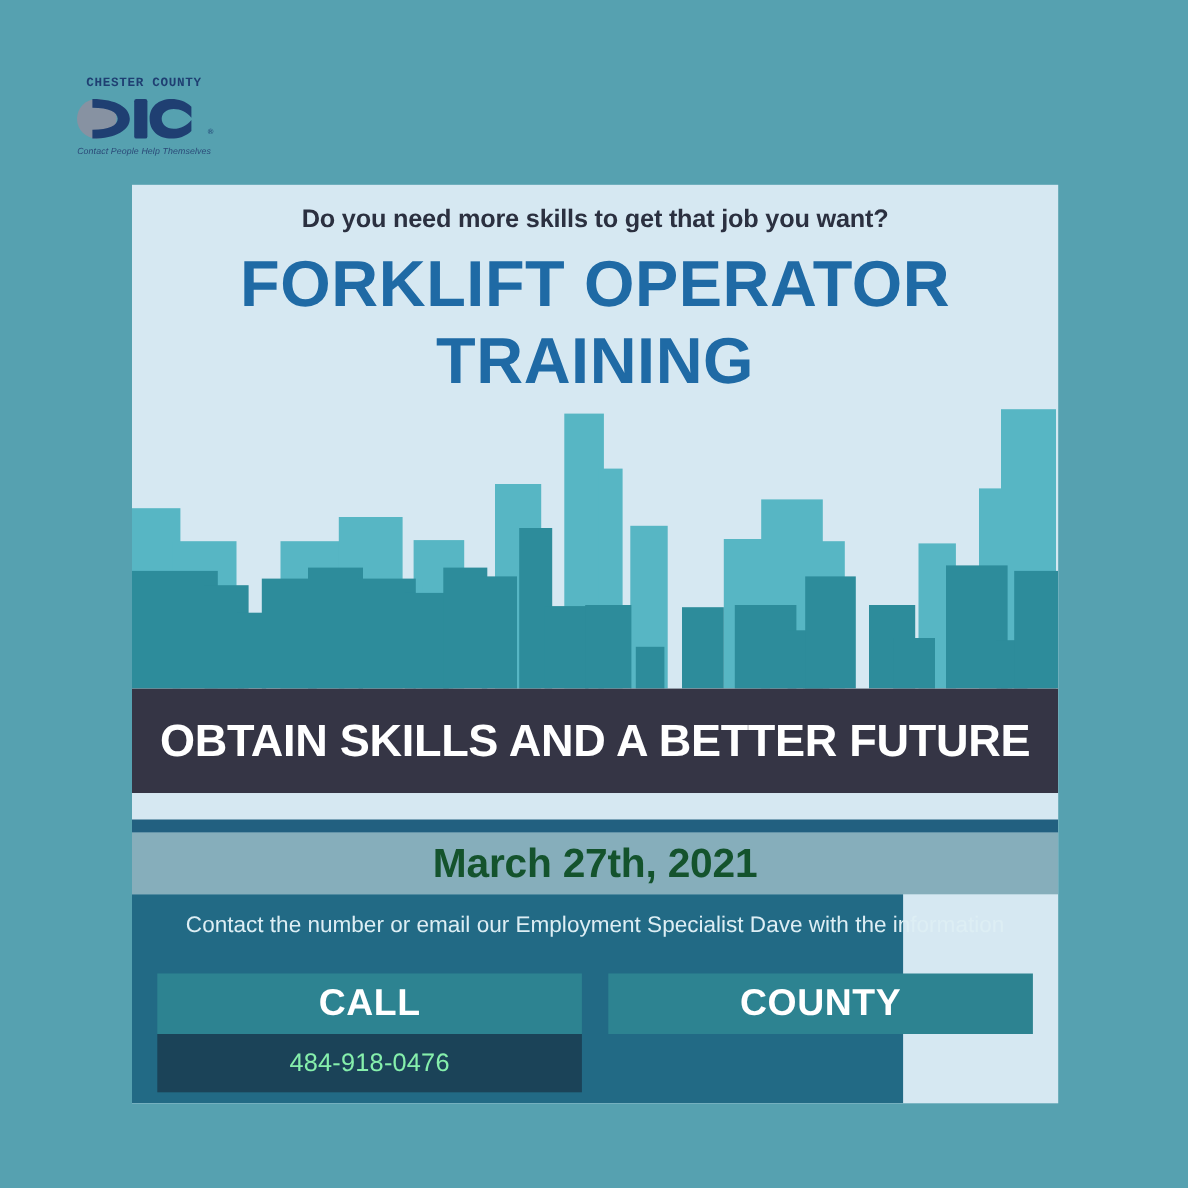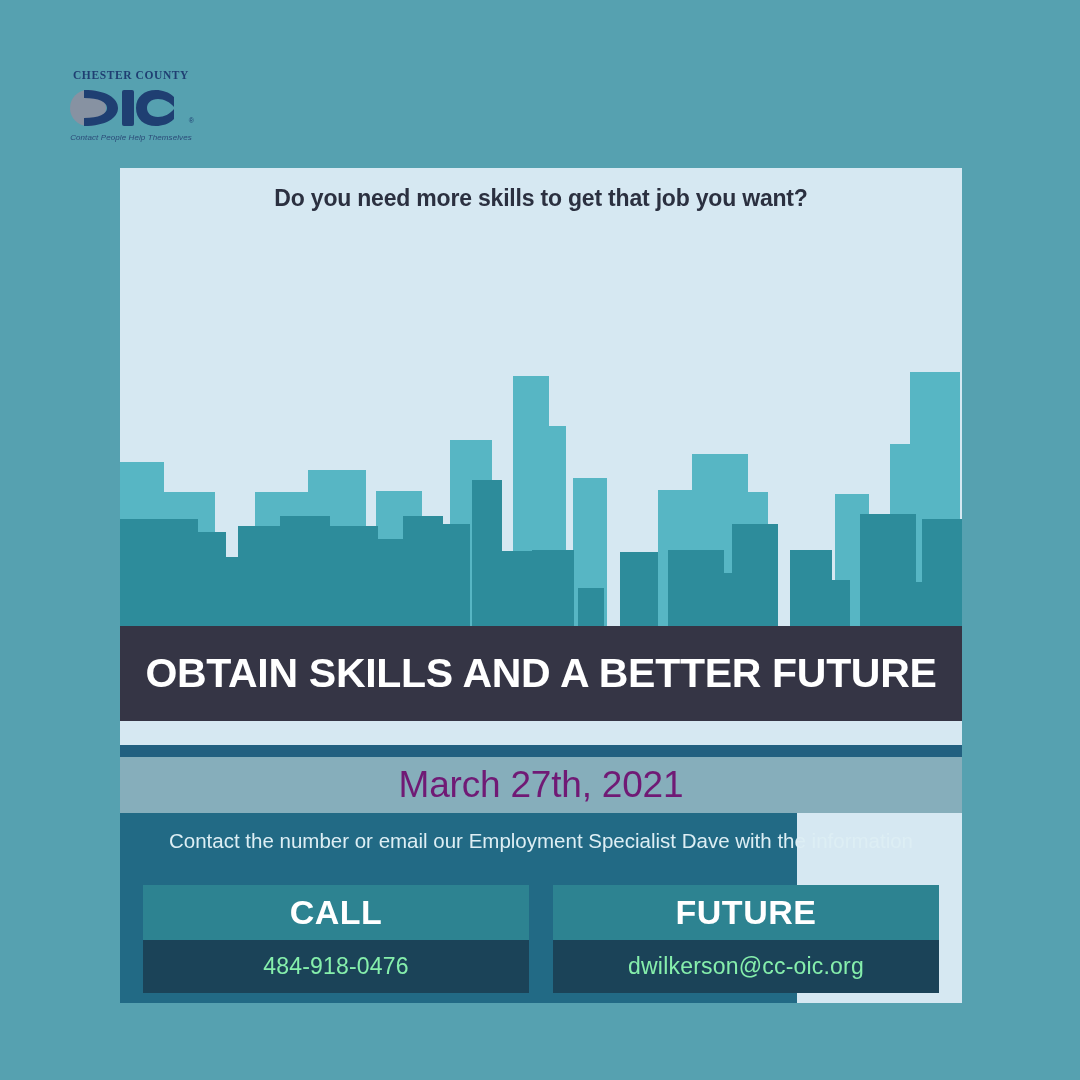--- a/index.html
+++ b/index.html
@@ -11,21 +11,21 @@
     position:relative;
   }
 
   
   #logo{
     position:absolute;left:66px;top:70px;width:130px;height:78px;
   }
   #logo .lg-top{
     font-size:11.5px;font-weight:bold;letter-spacing:.6px;
     color:#1f3f72;line-height:1;text-align:center;
-    font-family:Liberation Serif, serif;
+    font-family:Liberation Mono, monospace;
   }
   #logo .lg-mark{
     position:relative;height:48px;margin-top:2px;
   }
   #logo .lg-circle{
     position:absolute;left:4px;top:6px;width:36px;height:36px;border-radius:50%;
     background:#8f8fa0;opacity:.85;
   }
   #logo .lg-oic{
     position:absolute;left:0;top:0;width:130px;height:48px;
@@ -73,26 +73,27 @@
 
   
   #stripe-light{position:absolute;left:0;top:553px;width:842px;height:24px;background:#d6e8f2;}
   #stripe-dark{position:absolute;left:0;top:577px;width:842px;height:12px;background:#226080;}
 
   
   #date-band{
     position:absolute;left:0;top:589px;width:842px;height:56px;
     background:#86aebb;display:flex;align-items:center;justify-content:center;
   }
-  #date-text{color:#701a75;font-size:37px;font-weight:normal;letter-spacing:-.2px;}
+  #date-text{color:#14532d;font-size:37px;font-weight:bold;letter-spacing:-.2px;}
 
   
   #contact-zone{
     position:absolute;left:0;top:645px;width:677px;height:190px;
     background:#226a85;
+    padding-left:24px;
   }
   #contact-copy{
     position:absolute;left:26px;top:14px;width:790px;text-align:center;
     color:#ddeef4;font-size:20.5px;line-height:1.32;
   }
 
   #cards{
     position:absolute;left:23px;top:72px;width:796px;height:108px;
     display:flex;gap:24px;
   }
@@ -120,20 +121,24 @@
     </svg>
     <span class="lg-reg">®</span>
   </div>
   <div class="lg-tag">Contact People Help Themselves</div>
 </div>
 
 <div id="poster">
 
   <div id="head-zone">
     <div id="kicker">Do you need more skills to get that job you want?</div>
+    <div id="title">
+      <div>FORKLIFT OPERATOR</div>
+      <div>TRAINING</div>
+    </div>
   </div>
 
   <div id="sky">
     <svg id="sky-svg" width="842" height="262" viewBox="0 0 842 262">
         <rect x="0" y="0" width="842" height="262" fill="#d6e8f2"></rect>
         <rect x="0" y="98" width="44" height="164" fill="#57b6c4"></rect>
         <rect x="37" y="128" width="58" height="134" fill="#57b6c4"></rect>
         <rect x="78" y="196" width="24" height="66" fill="#57b6c4"></rect>
         <rect x="135" y="128" width="58" height="134" fill="#57b6c4"></rect>
         <rect x="188" y="106" width="58" height="156" fill="#57b6c4"></rect>
@@ -189,19 +194,18 @@
     <div id="contact-copy">
       <div>Contact the number or email our Employment Specialist Dave with the information</div>
     </div>
 
     <div id="cards">
       <div class="card">
         <div class="card-head">CALL</div>
         <div class="card-body">484-918-0476</div>
       </div>
       <div class="card">
-        <div class="card-head">FUTURE</div>
-        <div class="card-body">dwilkerson@cc-oic.org</div>
+        <div class="card-head">COUNTY</div>
       </div>
     </div>
   </div>
 
 </div>
 
 </body></html>

